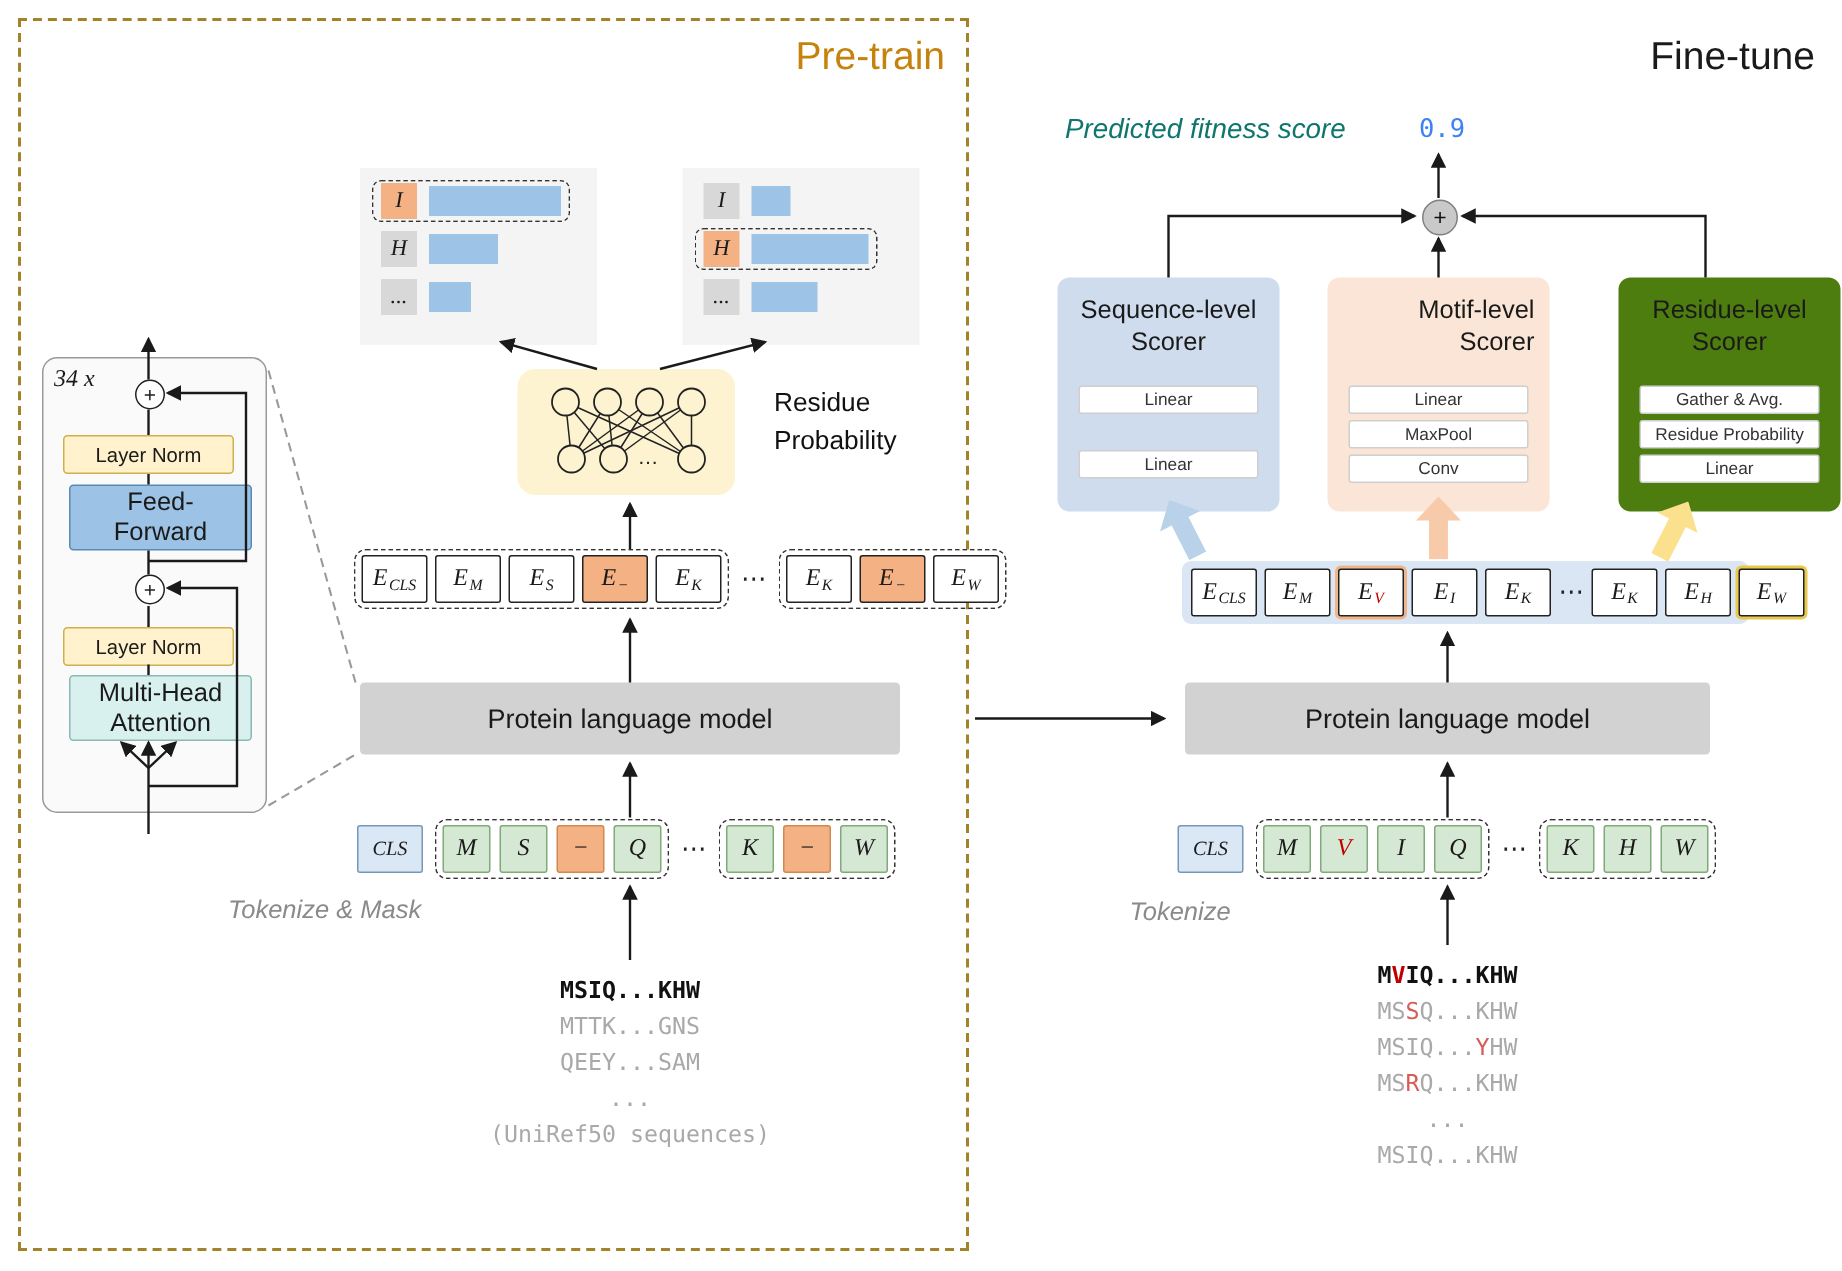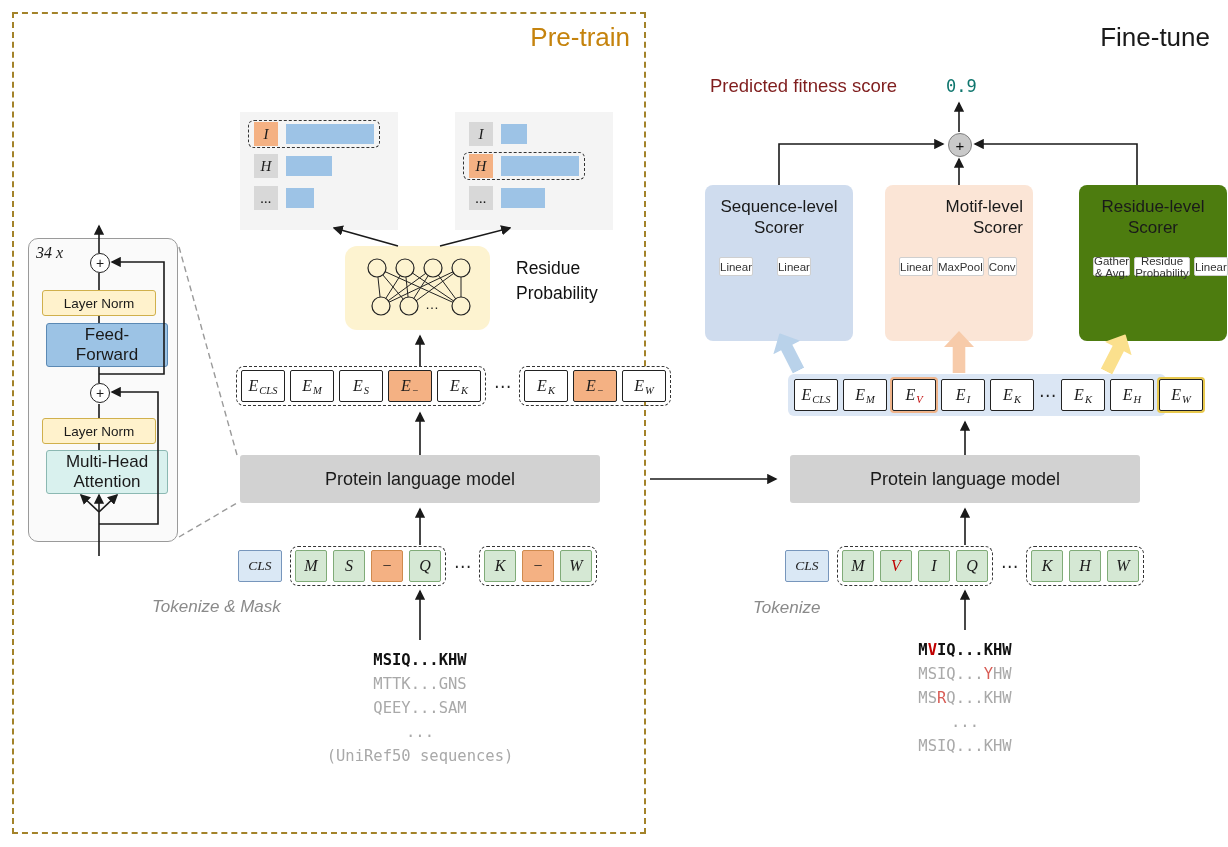--- a/index.html
+++ b/index.html
@@ -87,32 +87,32 @@
   #tokenize      { left:753px; top:598px;font-style:italic; }
   .seq-list { text-align:center; font-family:"DejaVu Sans Mono",monospace; font-size:15.5px;
               line-height:24px; color:#a9a9a9; }
   #seq-left  { left:290px; top:648px; width:260px; }
   #seq-right { left:835px; top:638px; width:260px; }
   .seq-line.primary { color:#111; font-weight:bold; }
   .seq-line .red { color:#d85c55; }
   .seq-line.primary .red { color:#c00000; }
 
   
-  #pred-label { left:710px; top:75px; font-size:18.5px; color:#7f1d1d; }
-  #score { left:946px; top:76px; font-family:"DejaVu Sans Mono",monospace; font-size:17px; color:#0f766e; }
+  #pred-label { left:710px; top:75px; font-size:18.5px; font-style:italic; color:#0f766e; }
+  #score { left:946px; top:76px; font-family:"DejaVu Sans Mono",monospace; font-size:17px; color:#3b82f6; }
   #plus  { left:948px; top:133px; width:22px; height:22px; border-radius:50%; background:#c9c9c9;
            border:1px solid #808080; display:flex; align-items:center; justify-content:center;
            font-size:15px; color:#111; }
 
   .scorer { top:185px; width:148px; height:145px; border-radius:8px; text-align:center; padding-top:11px; }
   .scorer .title { font-size:17px; line-height:1.25; padding:0 10px; }
   .theme-blue   { left:705px;  background:#cfdcee; }
   .theme-peach  { left:885px;  background:#fbe5d6;text-align:right; }
   .theme-yellow { left:1079px; background:#4d7c0f; }
-  .layers { position:absolute; left:14px; right:14px; top:72px; display:flex; flex-direction:row; gap:4px; }
+  .layers { position:absolute; left:14px; right:14px; top:72px; display:flex; flex-direction:column; gap:4px; }
   .theme-blue .layers { gap:24px; }
   .layer-box { height:17px; background:#fff; border:1px solid #cfcfcf; border-radius:2px; font-size:11.5px;
                display:flex; align-items:center; justify-content:center; color:#333; }
 
   .block-arrow { width:30px; height:42px;
     clip-path: polygon(50% 0, 100% 38%, 71% 38%, 71% 100%, 29% 100%, 29% 38%, 0 38%); }
   #ba-blue   { left:774px;  top:331px; background:#b9d2ea; transform:rotate(-27deg); }
   #ba-orange { left:944px;  top:331px; background:#f7cbaa; }
   #ba-yellow { left:1101px; top:332px; background:#fbe08d; transform:rotate(27deg); }
 
@@ -345,20 +345,21 @@
   <span class="ellipsis">⋯</span>
   <div class="dash-group tokens">
       <span class="tok green">K</span>
       <span class="tok green">H</span>
       <span class="tok green">W</span>
     </div>
 </div>
 <div class="abs gray-italic" id="tokenize">Tokenize</div>
 <div class="abs seq-list" id="seq-right">
     <div class="seq-line primary"><span>M</span><span class="red">V</span><span>IQ...KHW</span></div>
+    <div class="seq-line"><span>MS</span><span class="red">S</span><span>Q...KHW</span></div>
     <div class="seq-line"><span>MSIQ...</span><span class="red">Y</span><span>HW</span></div>
     <div class="seq-line"><span>MS</span><span class="red">R</span><span>Q...KHW</span></div>
     <div class="seq-line"><span>...</span></div>
     <div class="seq-line"><span>MSIQ...KHW</span></div>
   </div>
 
 <svg id="overlay" width="1228" height="847">
   <defs>
     <marker id="arr" viewBox="0 0 10 10" refX="8.5" refY="5" markerWidth="6.5" markerHeight="6.5" orient="auto-start-reverse">
       <path d="M0,0 L10,5 L0,10 z" fill="#1a1a1a"></path>

